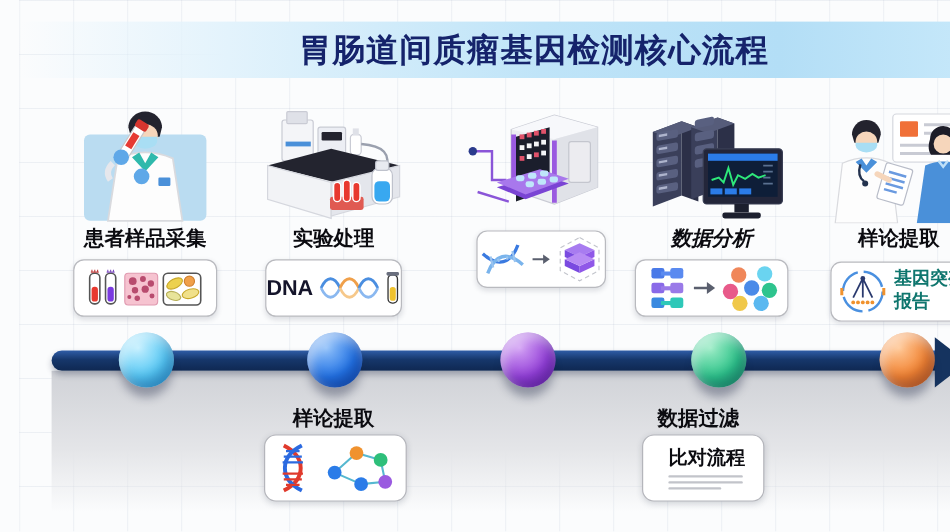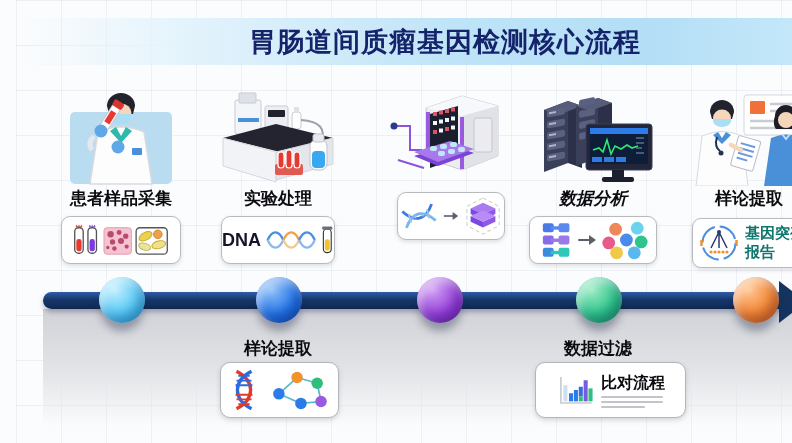--- a/index.html
+++ b/index.html
@@ -60,27 +60,27 @@
   .tl-arrow{
     position:absolute;left:763px;top:281px;width:0;height:0;
     border-left:27px solid #15335f;border-top:21px solid transparent;border-bottom:21px solid transparent;
   }
   .sphere{
     position:absolute;top:277px;width:46px;height:46px;border-radius:50%;
     box-shadow:0 10px 8px -2px rgba(20,30,60,.35), inset -5px -7px 10px rgba(0,0,60,.22), inset 4px 6px 9px rgba(255,255,255,.55);
   }
   .s1{left:83px;} .s2{left:240px;} .s3{left:401px;} .s4{left:560px;} .s5{left:717px;}
   .sub-label{position:absolute;top:337px;font-size:17px;font-weight:700;color:#0b0b10;text-align:center;}
-  .sl1{left:190px;width:144px;} .sl2{left:510px;width:144px;}
+  .sl1{left:190px;width:144px;} .sl2{left:494px;width:144px;}
   .sub-box{
     position:absolute;top:362px;height:56px;background:#fff;border:1px solid #b4b5bb;border-radius:10px;
     box-shadow:0 2px 5px rgba(40,50,70,.18);
     display:flex;align-items:center;justify-content:center;gap:6px;box-sizing:border-box;
   }
-  .sb1{left:204px;width:119px;} .sb2{left:519px;width:151px;padding:0 20px;}
+  .sb1{left:204px;width:119px;} .sb2{left:519px;width:102px;padding:0 20px;}
   .sb2-text{display:flex;flex-direction:column;align-items:flex-start;}
   .sb2-text .note{font-size:16px;font-weight:700;color:#0b0b10;line-height:20px;white-space:nowrap;}
   .sb2-text .line{height:2px;background:#c2c4ca;border-radius:1px;margin-top:3px;}
   .ln1{width:62px;} .ln2{width:62px;} .ln3{width:44px;}
 </style>
 </head>
 <body>
 
 <div id="stage">
 

